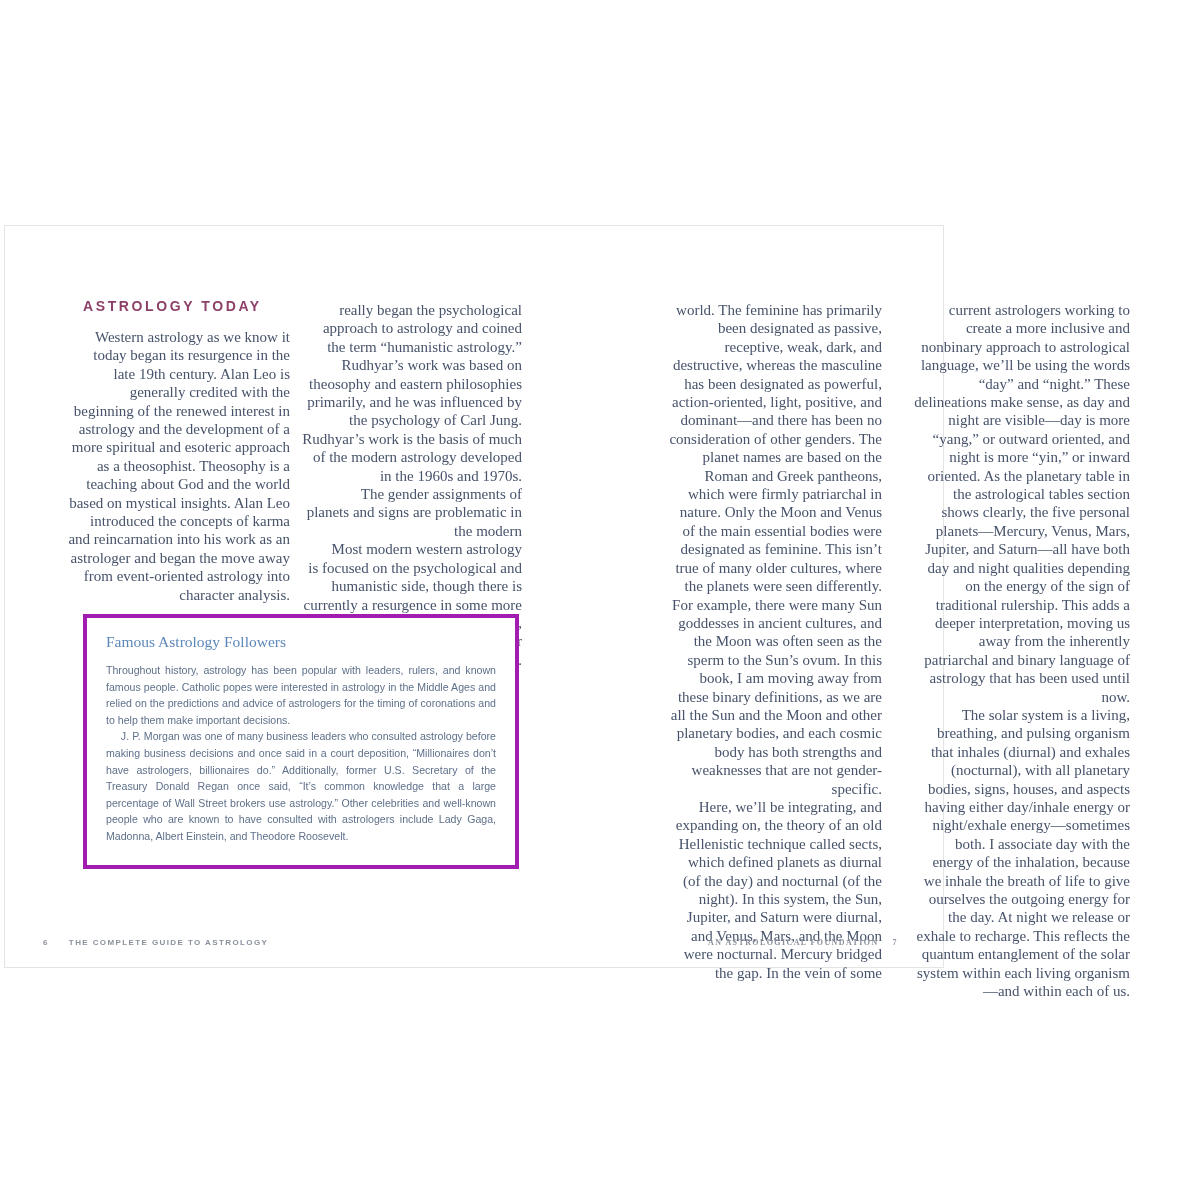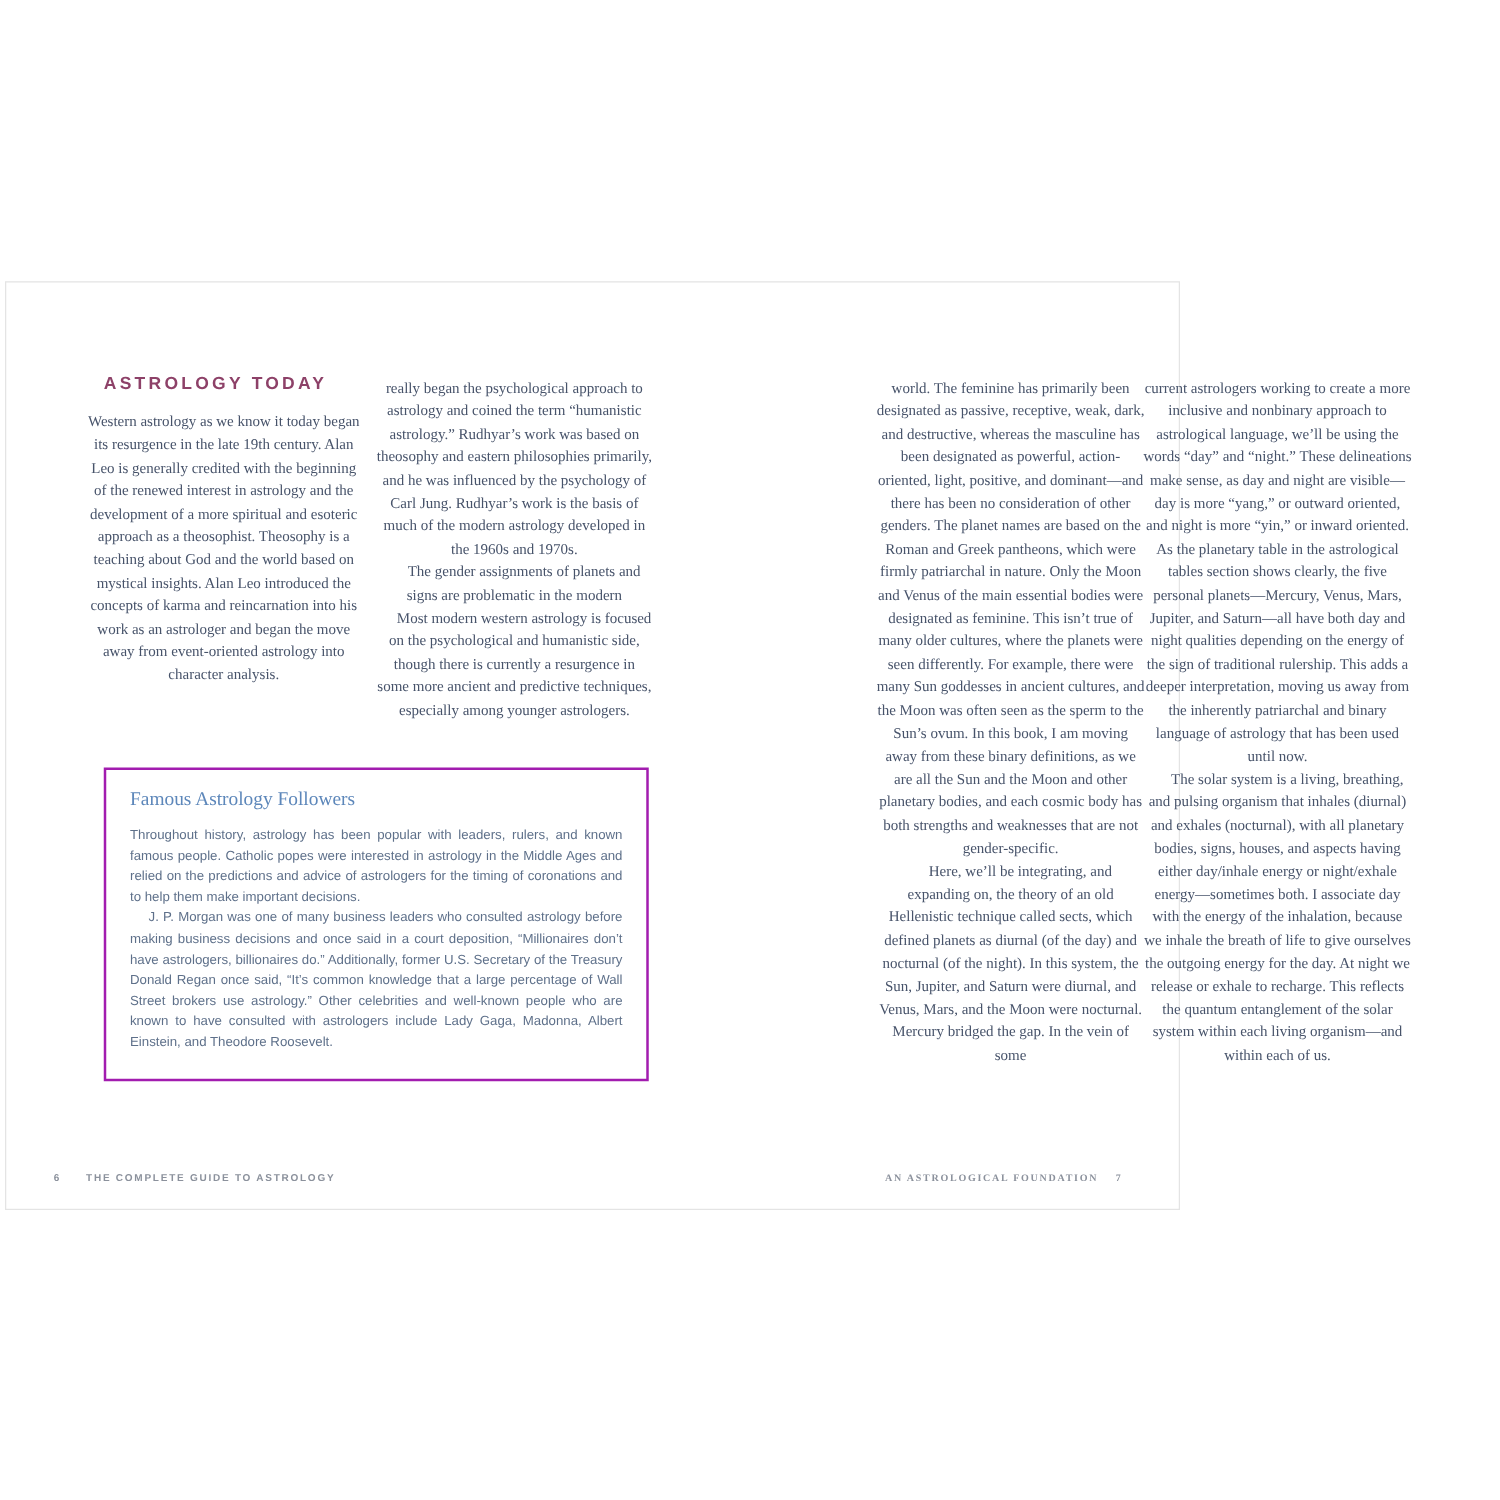--- a/index.html
+++ b/index.html
@@ -26,37 +26,37 @@
     top: 72px;
     font-family: "Liberation Sans", sans-serif;
     font-size: 14px;
     font-weight: 700;
     letter-spacing: 2.6px;
     color: #8d4168;
     white-space: nowrap;
   }
   .col {
     position: absolute;
-    font-size: 12px;
+    font-size: 15px;
     line-height: 18.4px;
     color: #47536a;
-    text-align: center;
+    text-align: right;
   }
   .col p { margin: 0; }
   .col p.ind { text-indent: 1.3em; }
   .l-col1 { left: 63px;  top: 102px; width: 222px; }
   .l-col2 { left: 296px; top: 75px;  width: 221px; }
-  .r-col1 { left: 696px; top: 75px;  width: 215px; }
+  .r-col1 { left: 662px; top: 75px;  width: 215px; }
   .r-col2 { left: 909px; top: 75px;  width: 216px; }
   .side-box {
     position: absolute;
     left: 78px;
     top: 388px;
     width: 436px;
-    border: 2px solid #a21caf;
+    border: 4px solid #a21caf;
     box-sizing: border-box;
     padding: 15px 19px 20px 19px;
     background: #ffffff;
   }
   .box-heading {
     font-family: "Liberation Serif", serif;
     font-size: 15.5px;
     font-weight: 400;
     color: #5d87ba;
     margin: 0 0 11px 0;

